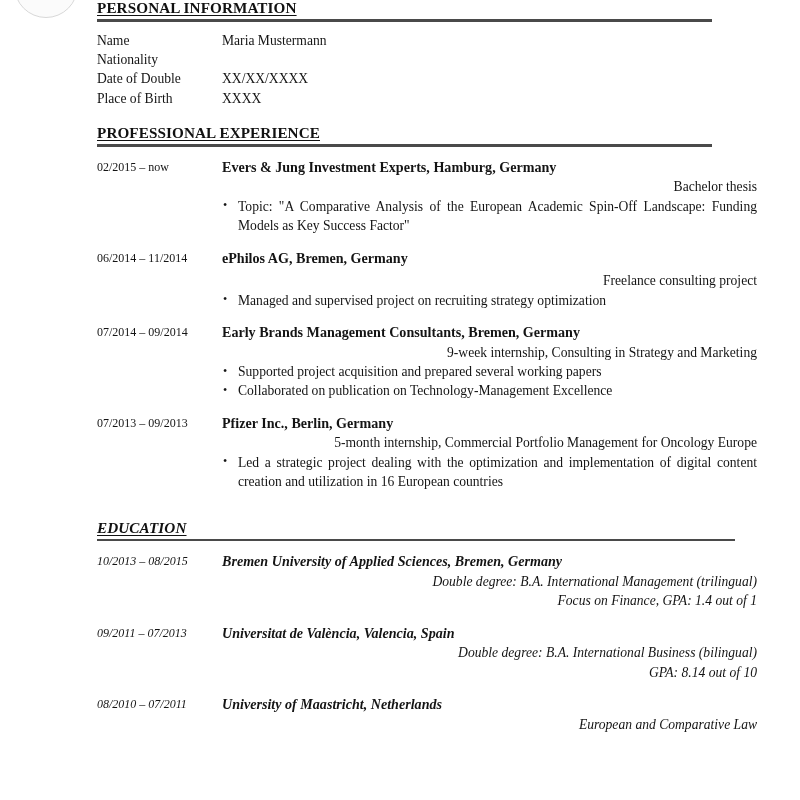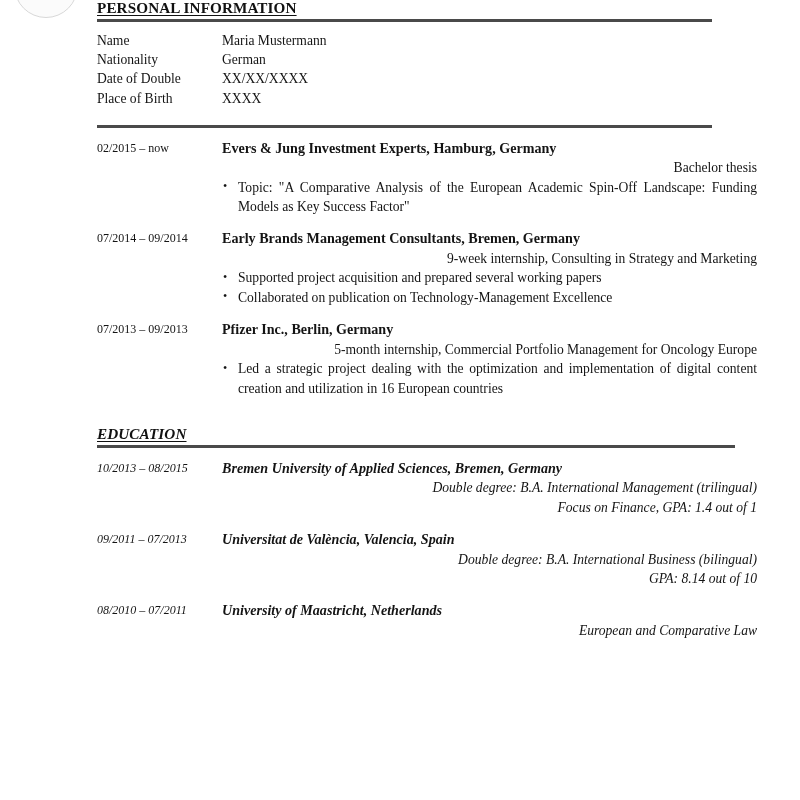--- a/index.html
+++ b/index.html
@@ -139,48 +139,58 @@
       <div class="section-head">PERSONAL INFORMATION</div>
       <div class="rule w-short"></div>
 
       <div class="pi-block">
         <div class="pi-row">
           <div class="pi-label">Name</div>
           <div class="pi-value">Maria Mustermann</div>
         </div>
         <div class="pi-row">
           <div class="pi-label">Nationality</div>
-          <div class="pi-value">German</div>
         </div>
         <div class="pi-row">
           <div class="pi-label">Date of Double</div>
           <div class="pi-value">XX/XX/XXXX</div>
         </div>
         <div class="pi-row">
           <div class="pi-label">Place of Birth</div>
           <div class="pi-value">XXXX</div>
         </div>
       </div>
     </div>
 
     <div class="gap-section">
+      <div class="section-head">PROFESSIONAL EXPERIENCE</div>
       <div class="rule w-short"></div>
 
       <div class="entry first-entry">
         <div class="entry-date">02/2015 –  now</div>
         <div class="entry-body">
           <div class="entry-title">Evers &amp; Jung Investment Experts, Hamburg, Germany</div>
           <div class="entry-sub">Bachelor thesis</div>
           <ul class="bullets">
             <li class="justify">Topic: "A Comparative Analysis of the European Academic Spin-Off Landscape: Funding Models as Key Success Factor"</li>
           </ul>
         </div>
       </div>
 
 
+      <div class="entry gap-entry">
+        <div class="entry-date">06/2014 – 11/2014</div>
+        <div class="entry-body">
+          <div class="entry-title">ePhilos AG, Bremen, Germany</div>
+          <div class="entry-sub spaced">Freelance consulting project</div>
+          <ul class="bullets">
+            <li>Managed and supervised project on recruiting strategy optimization</li>
+          </ul>
+        </div>
+      </div>
 
       <div class="entry gap-entry">
         <div class="entry-date">07/2014 – 09/2014</div>
         <div class="entry-body">
           <div class="entry-title">Early Brands Management Consultants, Bremen, Germany</div>
           <div class="entry-sub">9-week internship, Consulting in Strategy and Marketing</div>
           <ul class="bullets">
             <li>Supported project acquisition and prepared several working papers</li>
             <li>Collaborated on publication on Technology-Management Excellence</li>
           </ul>

